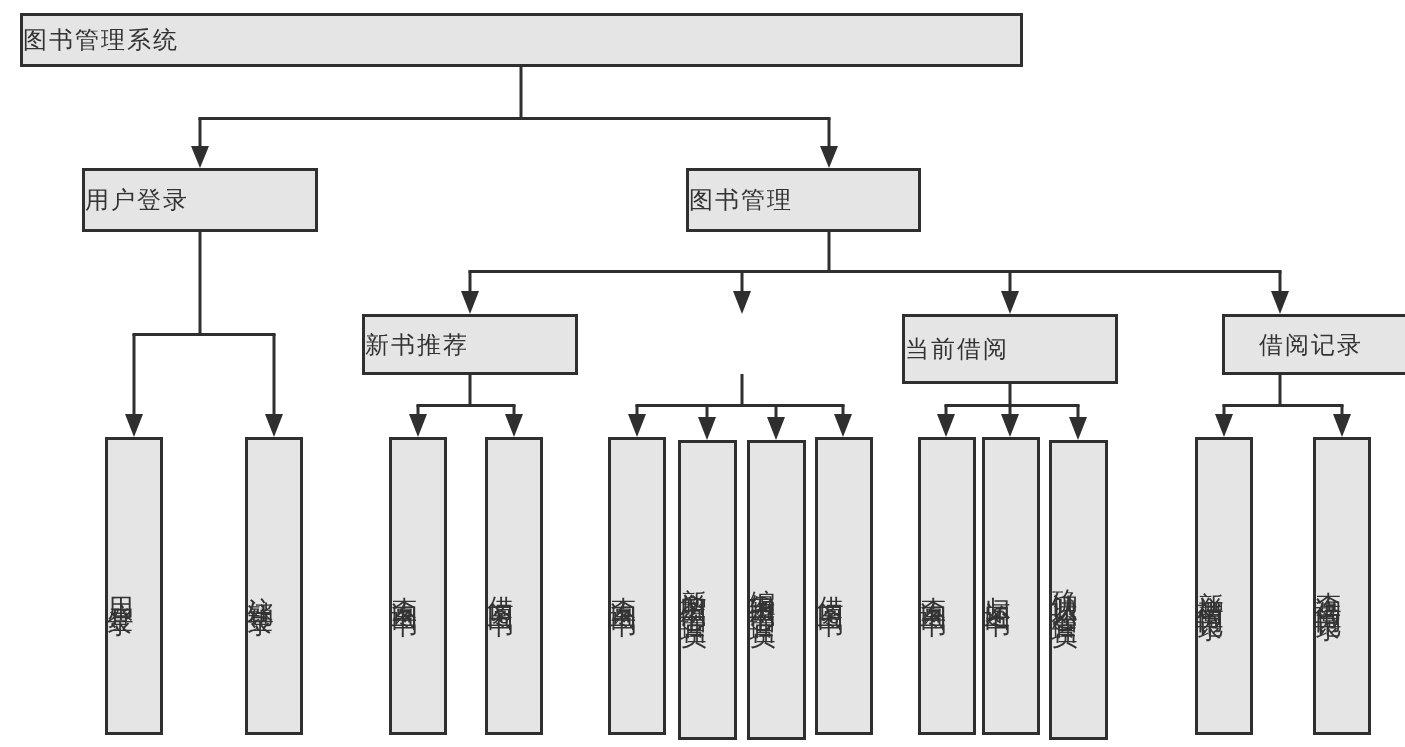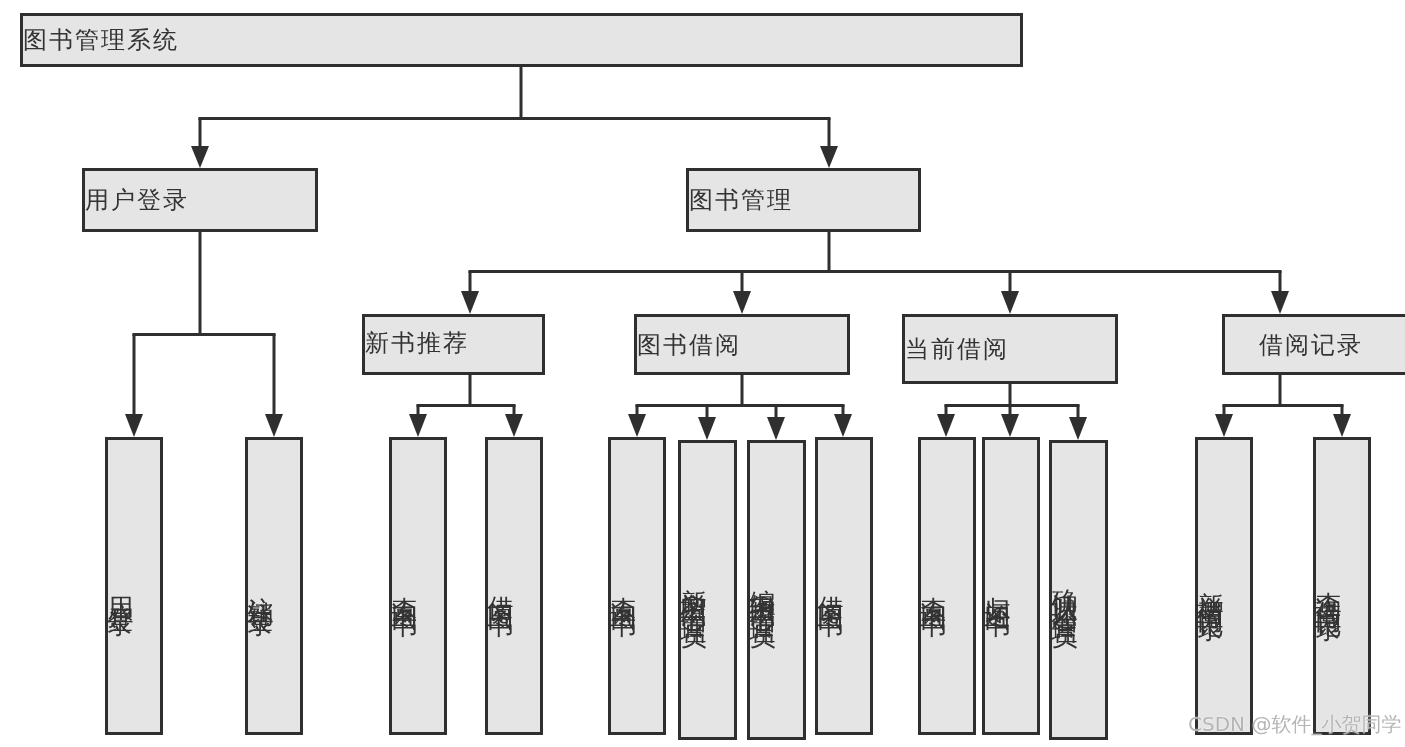--- a/index.html
+++ b/index.html
@@ -129,25 +129,22 @@
     <span class="root-label">图书管理系统</span>
   </div>
 
   <div class="node" style="left:82px; top:168px; width:236px; height:64px;">
     <span class="hlabel">用户登录</span>
   </div>
   <div class="node" style="left:686px; top:168px; width:235px; height:64px;">
     <span class="hlabel">图书管理</span>
   </div>
 
-  <div class="node" style="left:362px; top:314px; width:183px; height:61px;font-family:Liberation Mono, monospace;">
+  <div class="node" style="left:362px; top:314px; width:216px; height:61px;">
     <span class="hlabel">新书推荐</span>
-  </div>
-  <div class="node" style="left:634px; top:314px; width:216px; height:61px;">
-    <span class="hlabel">图书借阅</span>
   </div>
   <div class="node" style="left:902px; top:314px; width:216px; height:70px;">
     <span class="hlabel">当前借阅</span>
   </div>
   <div class="node" style="left:1222px; top:314px; width:214px; height:61px;padding-left:34px;">
     <span class="hlabel">借阅记录</span>
   </div>
 
   <div class="node" style="left:105px; top:437px; width:58px; height:298px;">
     <span class="vlabel">用户登录</span>
@@ -186,15 +183,14 @@
     <span class="vlabel">确认归还（管理员）</span>
   </div>
 
   <div class="node" style="left:1195px; top:437px; width:58px; height:298px;">
     <span class="vlabel">新增借阅记录</span>
   </div>
   <div class="node" style="left:1313px; top:437px; width:58px; height:298px;">
     <span class="vlabel">查询借阅记录</span>
   </div>
 
-  <div class="watermark">CSDN @软件_小贺同学</div>
 
 </div>
 
 </body></html>

